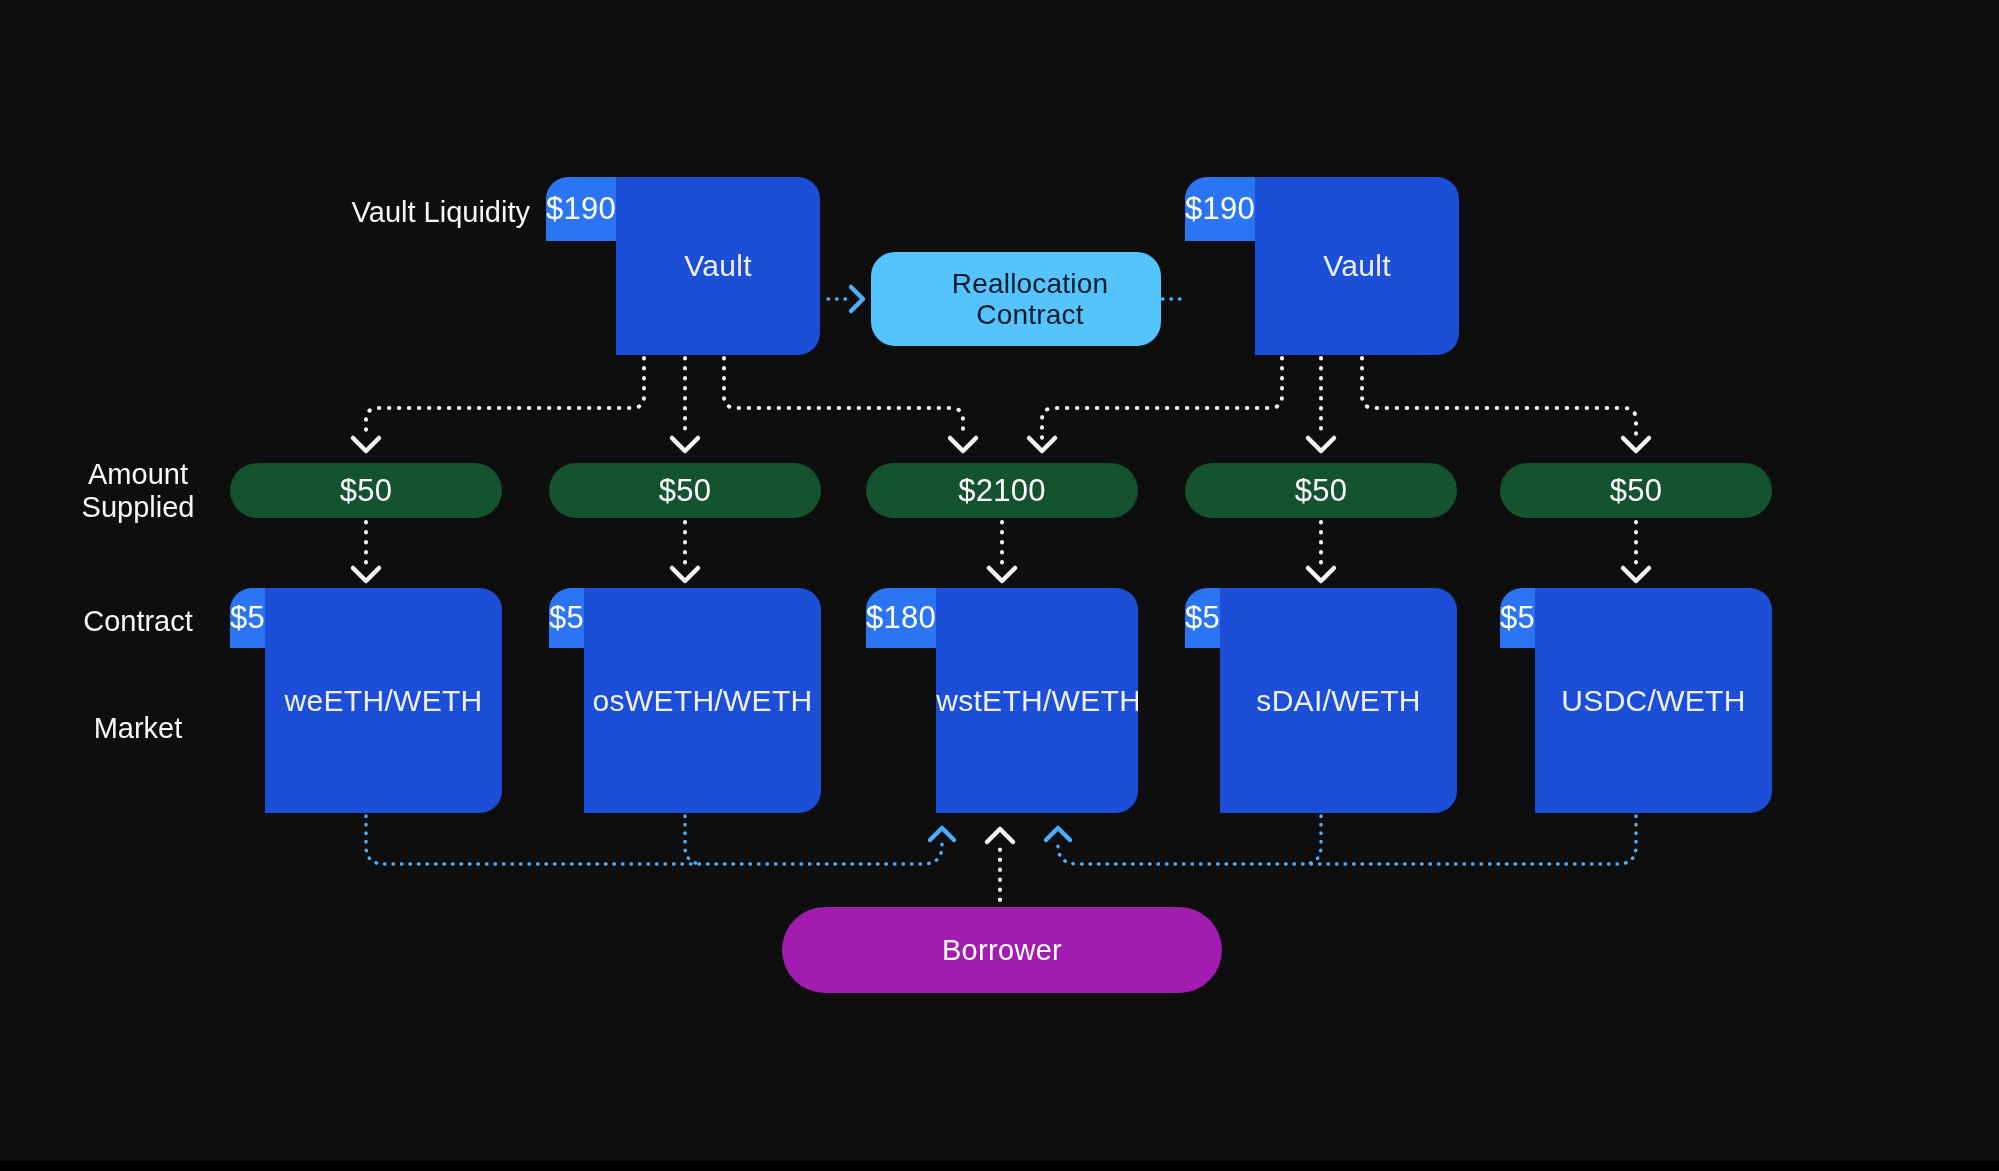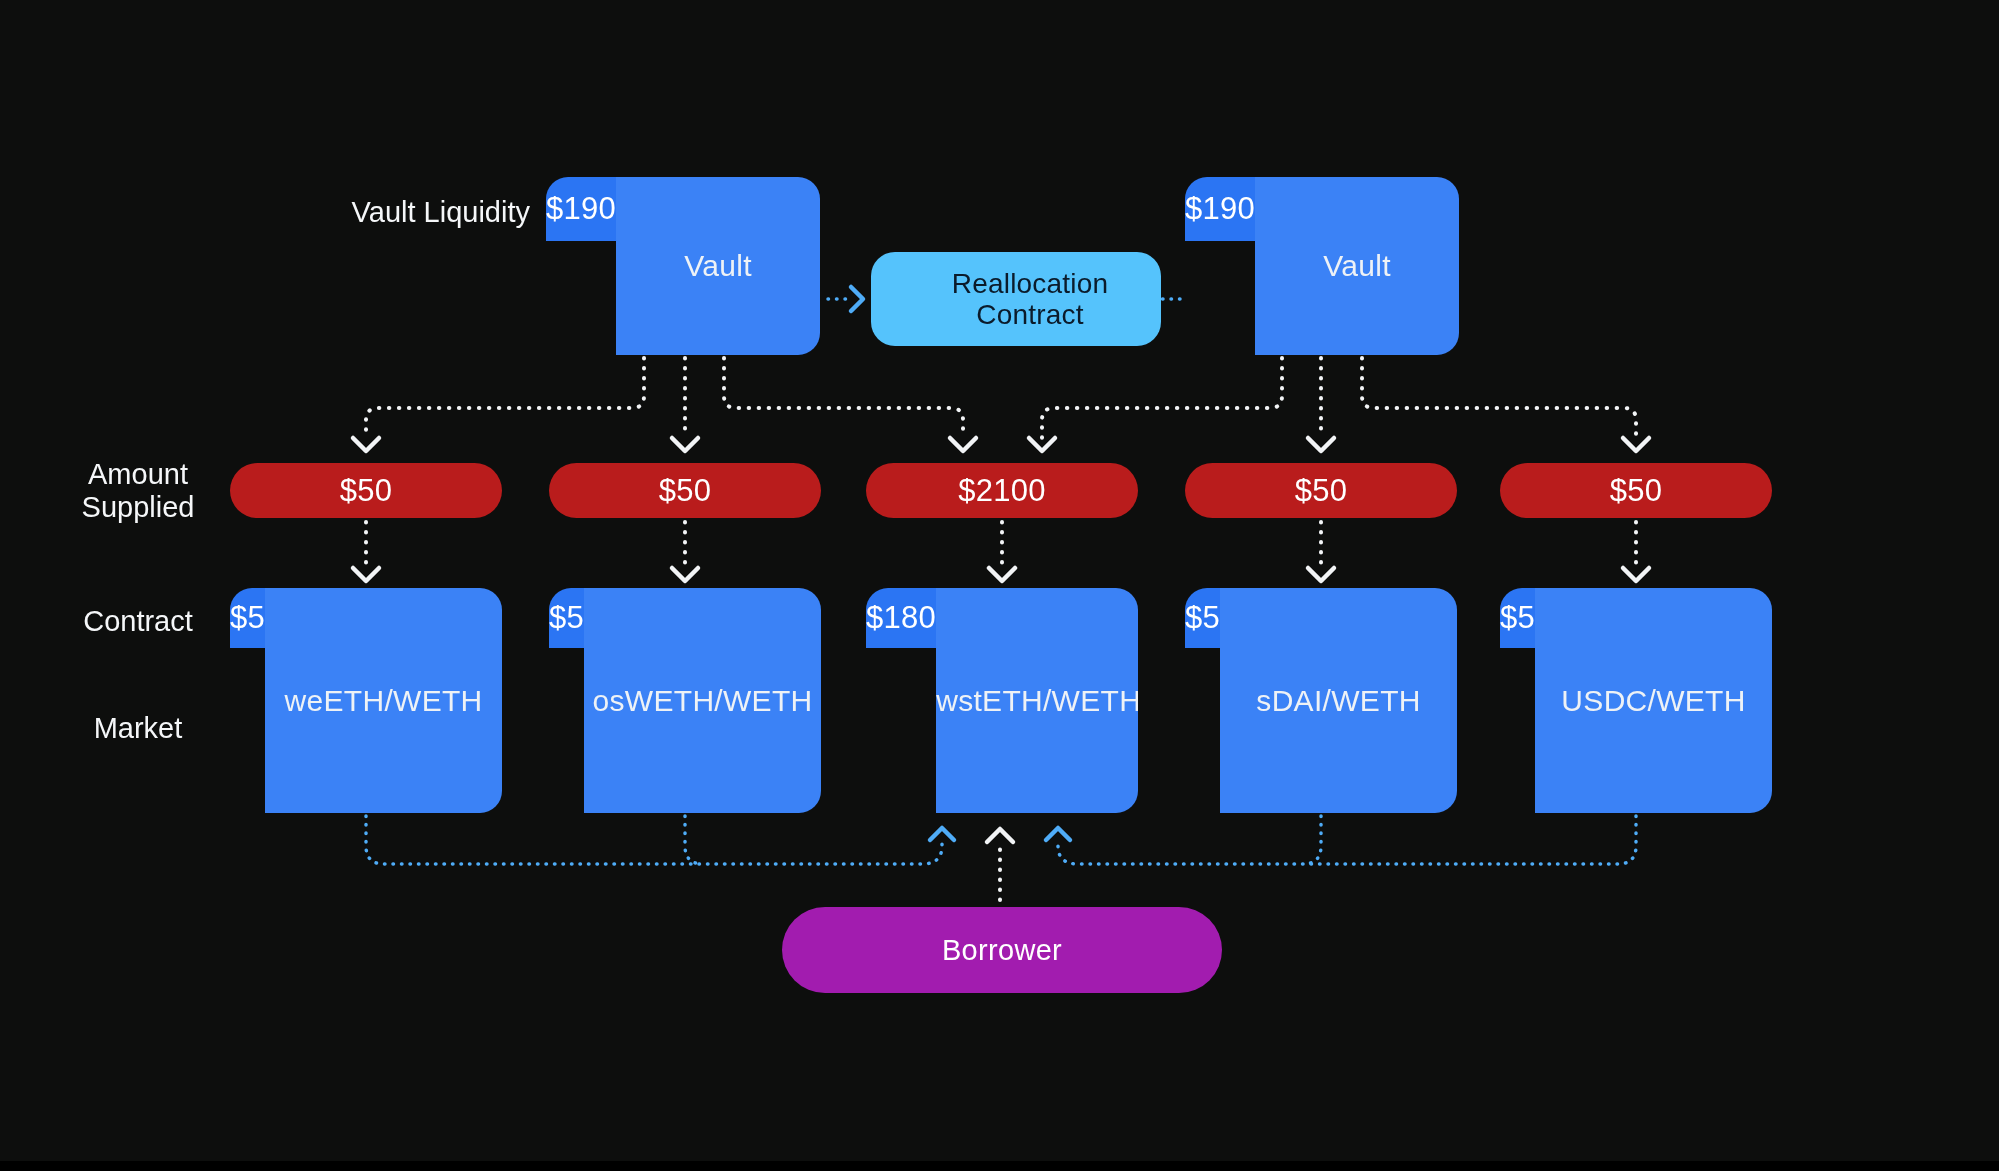--- a/index.html
+++ b/index.html
@@ -12,30 +12,30 @@
 
   
   .lbl{position:absolute;color:#f5f7f9;font-size:29px;font-weight:400;line-height:33px;}
   .lbl-right{text-align:right;}
   .lbl-center{text-align:center;}
 
   
   .dbox{position:absolute;border-radius:22px;overflow:hidden;display:flex;flex-direction:row;}
   .dbox .hdr{background:#2b75f3;color:#fff;display:flex;align-items:center;justify-content:center;
              font-size:31px;font-weight:500;letter-spacing:.3px;}
-  .dbox .bdy{background:#3b82f6;color:#eef2f6;flex:1;display:flex;align-items:center;justify-content:center;
+  .dbox .bdy{background:#1d4ed8;color:#eef2f6;flex:1;display:flex;align-items:center;justify-content:center;
              font-size:30px;font-weight:400;letter-spacing:.3px;}
 
   .vault-box{left:0;top:177px;width:274px;height:178px;}
   .vault-box .hdr{height:64px;}
 
   .market-box{top:588px;width:272px;height:225px;}
   .market-box .hdr{height:60px;}
 
-  .pill{position:absolute;top:463px;width:272px;height:55px;border-radius:28px;background:#b91c1c;
+  .pill{position:absolute;top:463px;width:272px;height:55px;border-radius:28px;background:#14532d;
         color:#fff;display:flex;align-items:center;justify-content:center;font-size:31px;font-weight:500;
         letter-spacing:.3px;}
 
   .realloc{position:absolute;left:871px;top:252px;width:262px;height:94px;border-radius:24px;
            background:#55c3fc;color:#0b1b2b;display:flex;flex-direction:column;align-items:center;
            justify-content:center;font-size:28px;font-weight:500;line-height:31px;letter-spacing:.2px;padding-left:28px;}
 
   .borrower{position:absolute;left:782px;top:907px;width:440px;height:86px;border-radius:43px;
             background:#a21caf;color:#fff;display:flex;align-items:center;justify-content:center;
             font-size:29px;font-weight:400;letter-spacing:.3px;}

